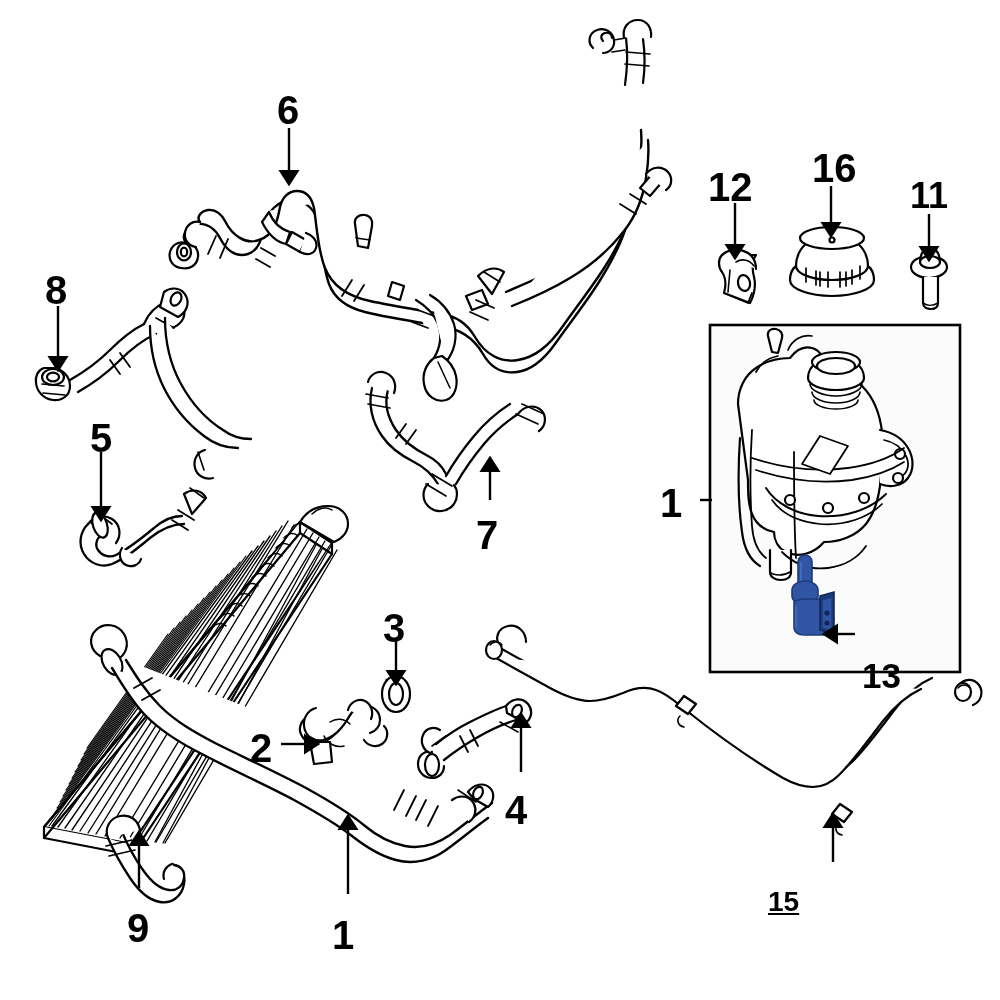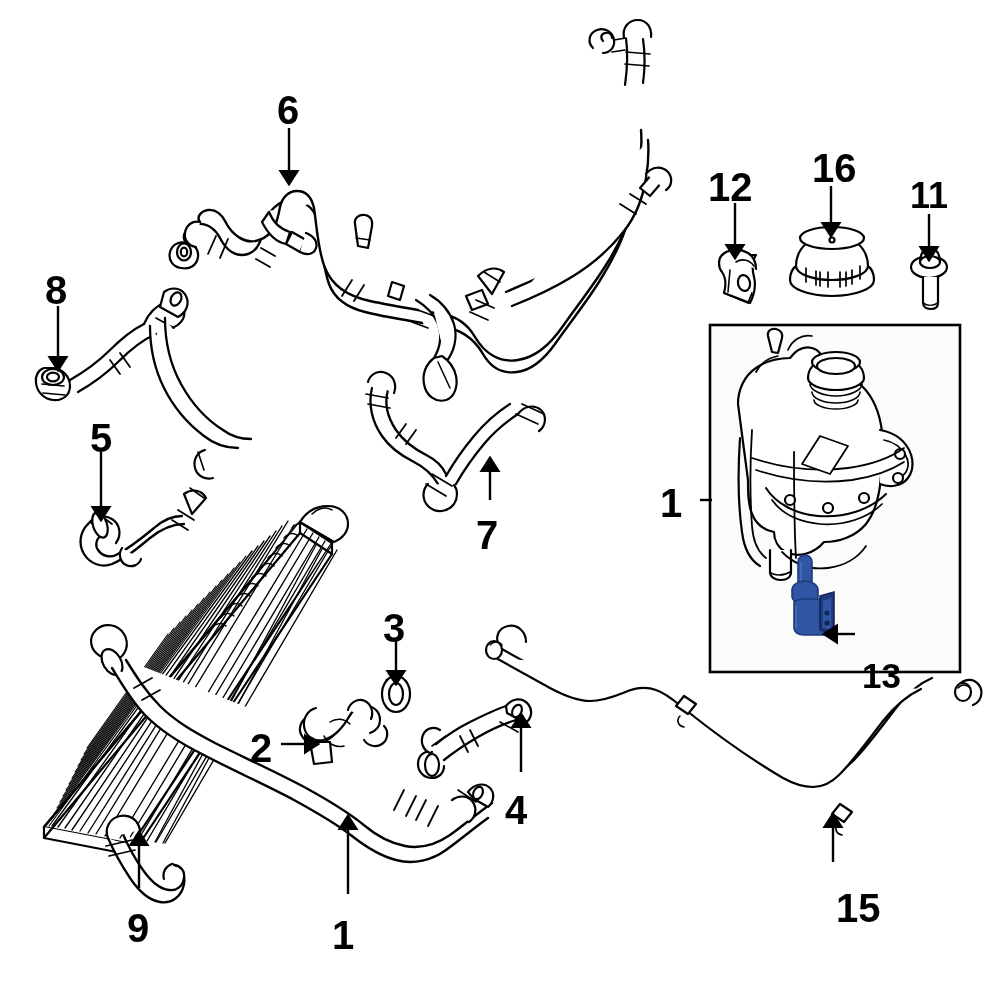--- a/index.html
+++ b/index.html
@@ -545,15 +545,15 @@
 <div class="callout" style="left:90px;top:418px;font-size:40px;">5</div>
 <div class="callout" style="left:277px;top:90px;font-size:40px;">6</div>
 <div class="callout" style="left:476px;top:515px;font-size:40px;">7</div>
 <div class="callout" style="left:45px;top:270px;font-size:40px;">8</div>
 <div class="callout" style="left:127px;top:908px;font-size:40px;">9</div>
 <div class="callout" style="left:660px;top:483px;font-size:40px;">1</div>
 <div class="callout" style="left:910px;top:178px;font-size:36px;">11</div>
 <div class="callout" style="left:708px;top:167px;font-size:40px;">12</div>
 <div class="callout" style="left:862px;top:618px;font-size:35px;margin-top:40px;">13</div>
 <div class="callout" style="left:812px;top:148px;font-size:40px;">16</div>
-<div class="callout" style="left:836px;top:888px;font-size:40px;">15</div>
+<div class="callout" style="left:768px;top:888px;font-size:28px;text-decoration:underline;">15</div>
 
 </div>
 
 </body></html>

